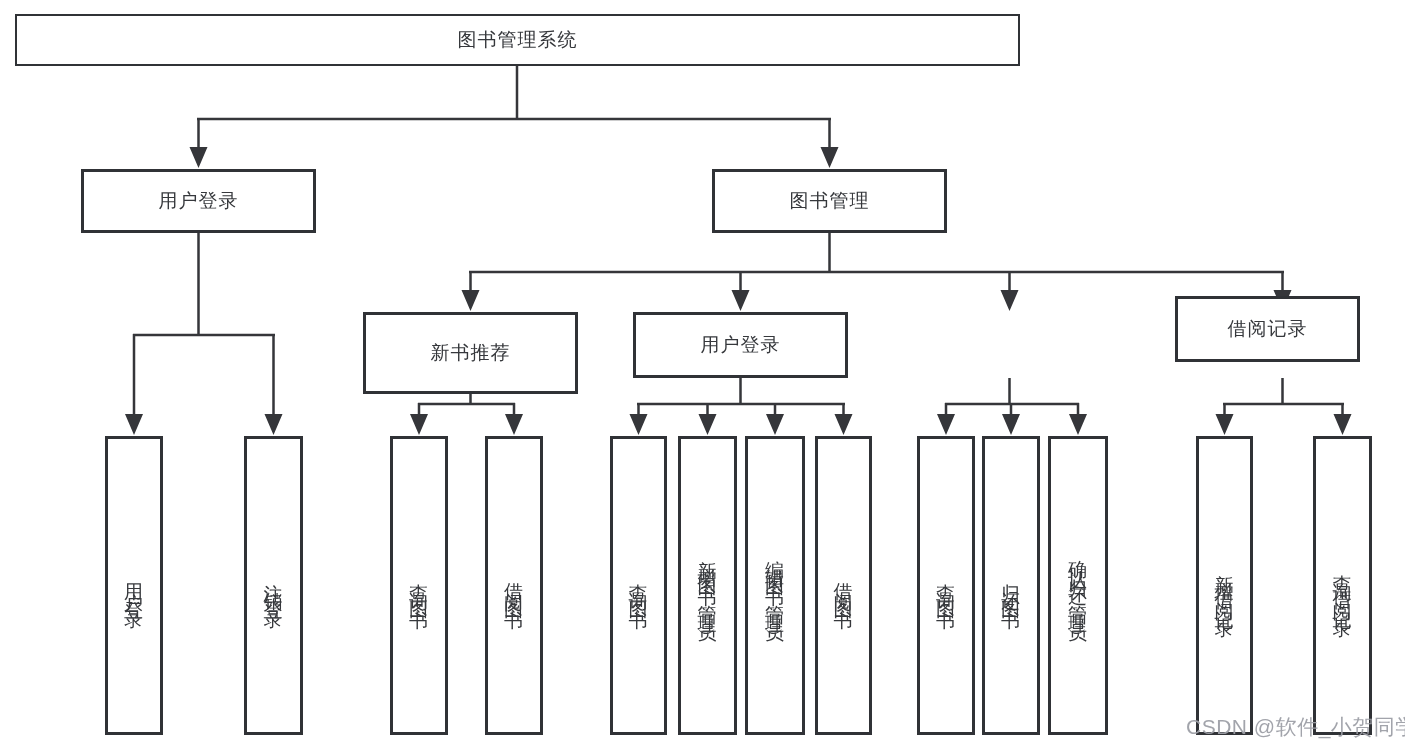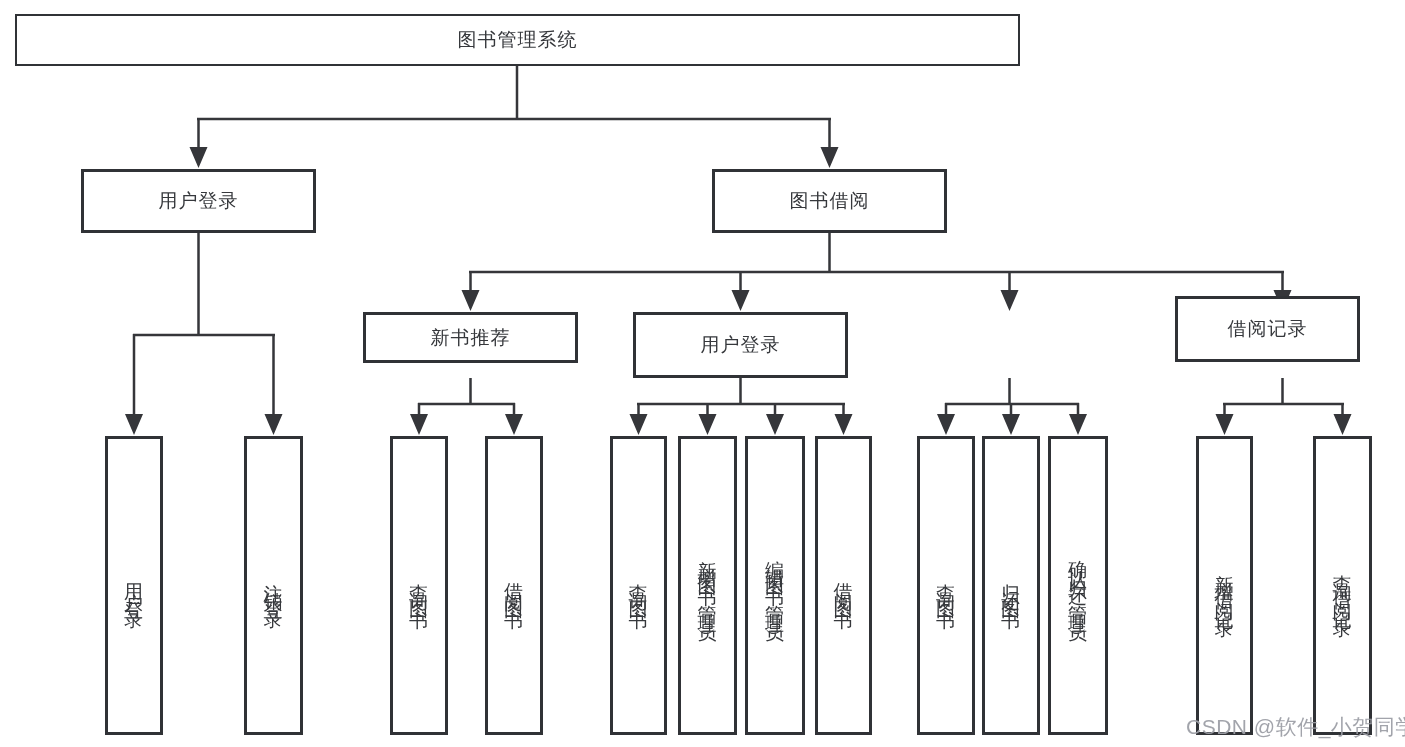--- a/index.html
+++ b/index.html
@@ -76,24 +76,24 @@
   </svg>
 
   <div class="node root" style="left:15px; top:14px; width:1005px; height:52px;">
     <span>图书管理系统</span>
   </div>
 
   <div class="node" style="left:81px; top:169px; width:235px; height:64px;">
     <span>用户登录</span>
   </div>
   <div class="node" style="left:712px; top:169px; width:235px; height:64px;">
-    <span>图书借阅</span>
+    <span>图书管理</span>
   </div>
 
-  <div class="node" style="left:363px; top:312px; width:215px; height:51px;">
+  <div class="node" style="left:363px; top:312px; width:215px; height:82px;">
     <span>新书推荐</span>
   </div>
   <div class="node" style="left:633px; top:312px; width:215px; height:66px;">
     <span>用户登录</span>
   </div>
   <div class="node" style="left:1175px; top:296px; width:185px; height:66px;">
     <span>借阅记录</span>
   </div>
 
   <div class="node leaf" style="left:105px; top:436px; width:58px; height:299px;">

